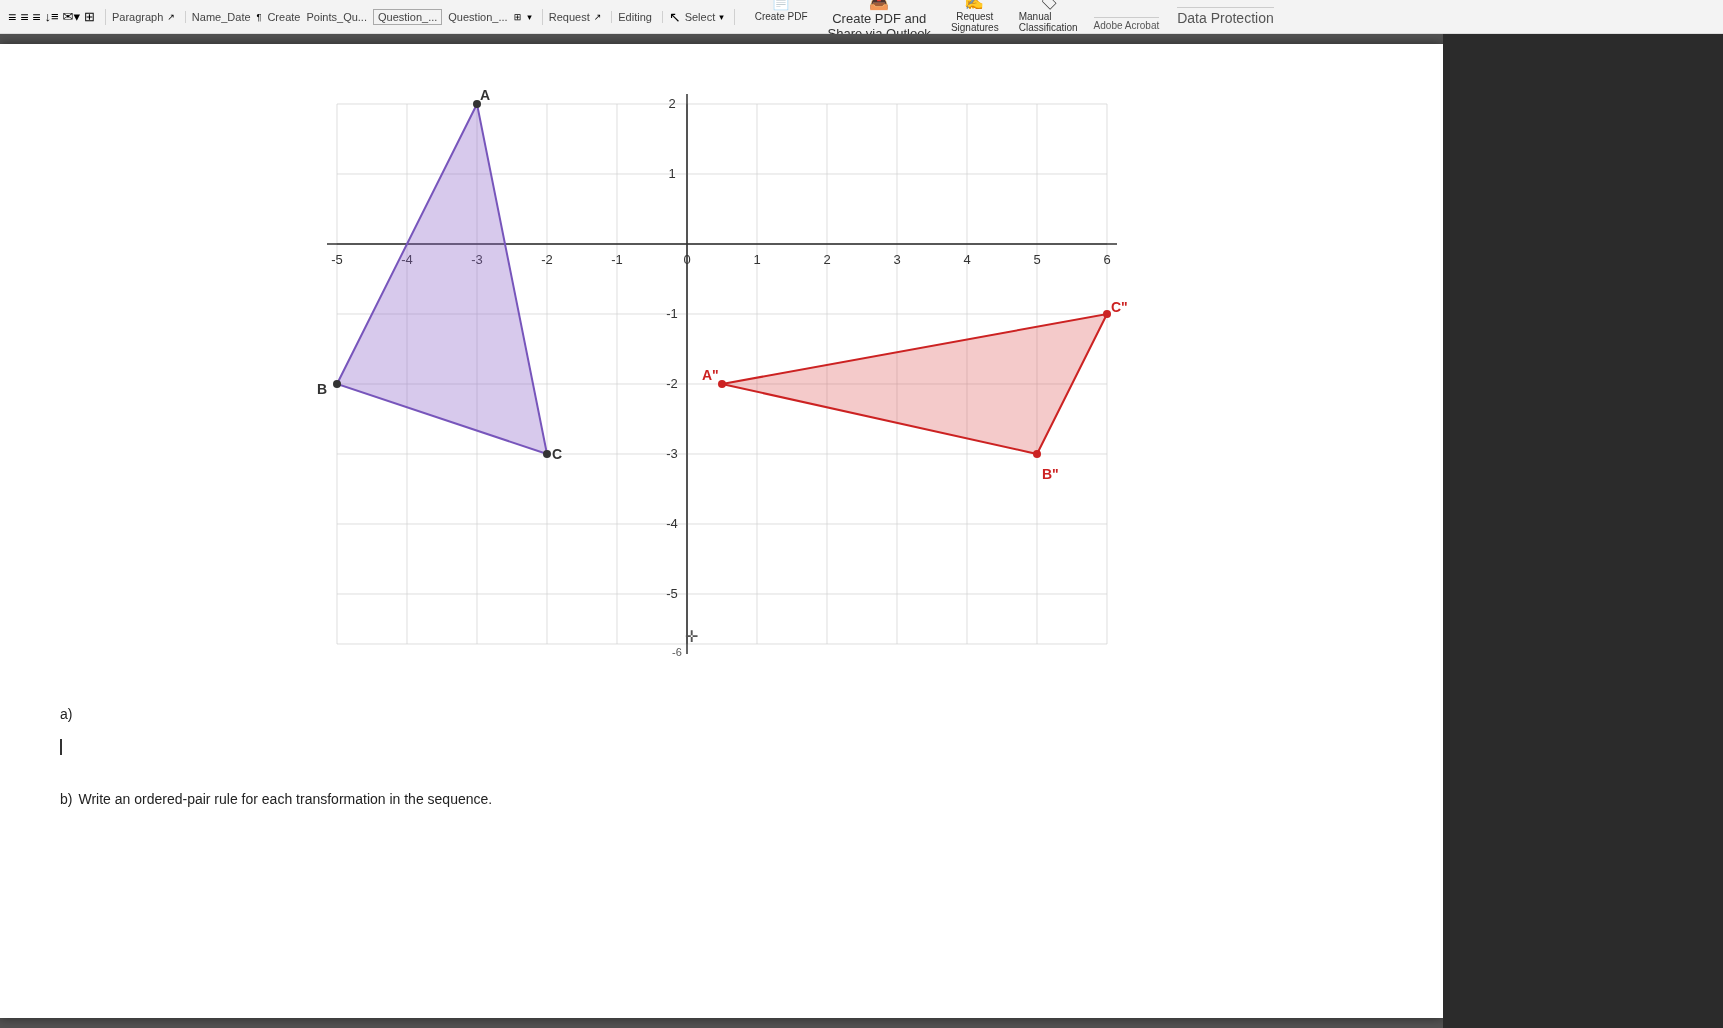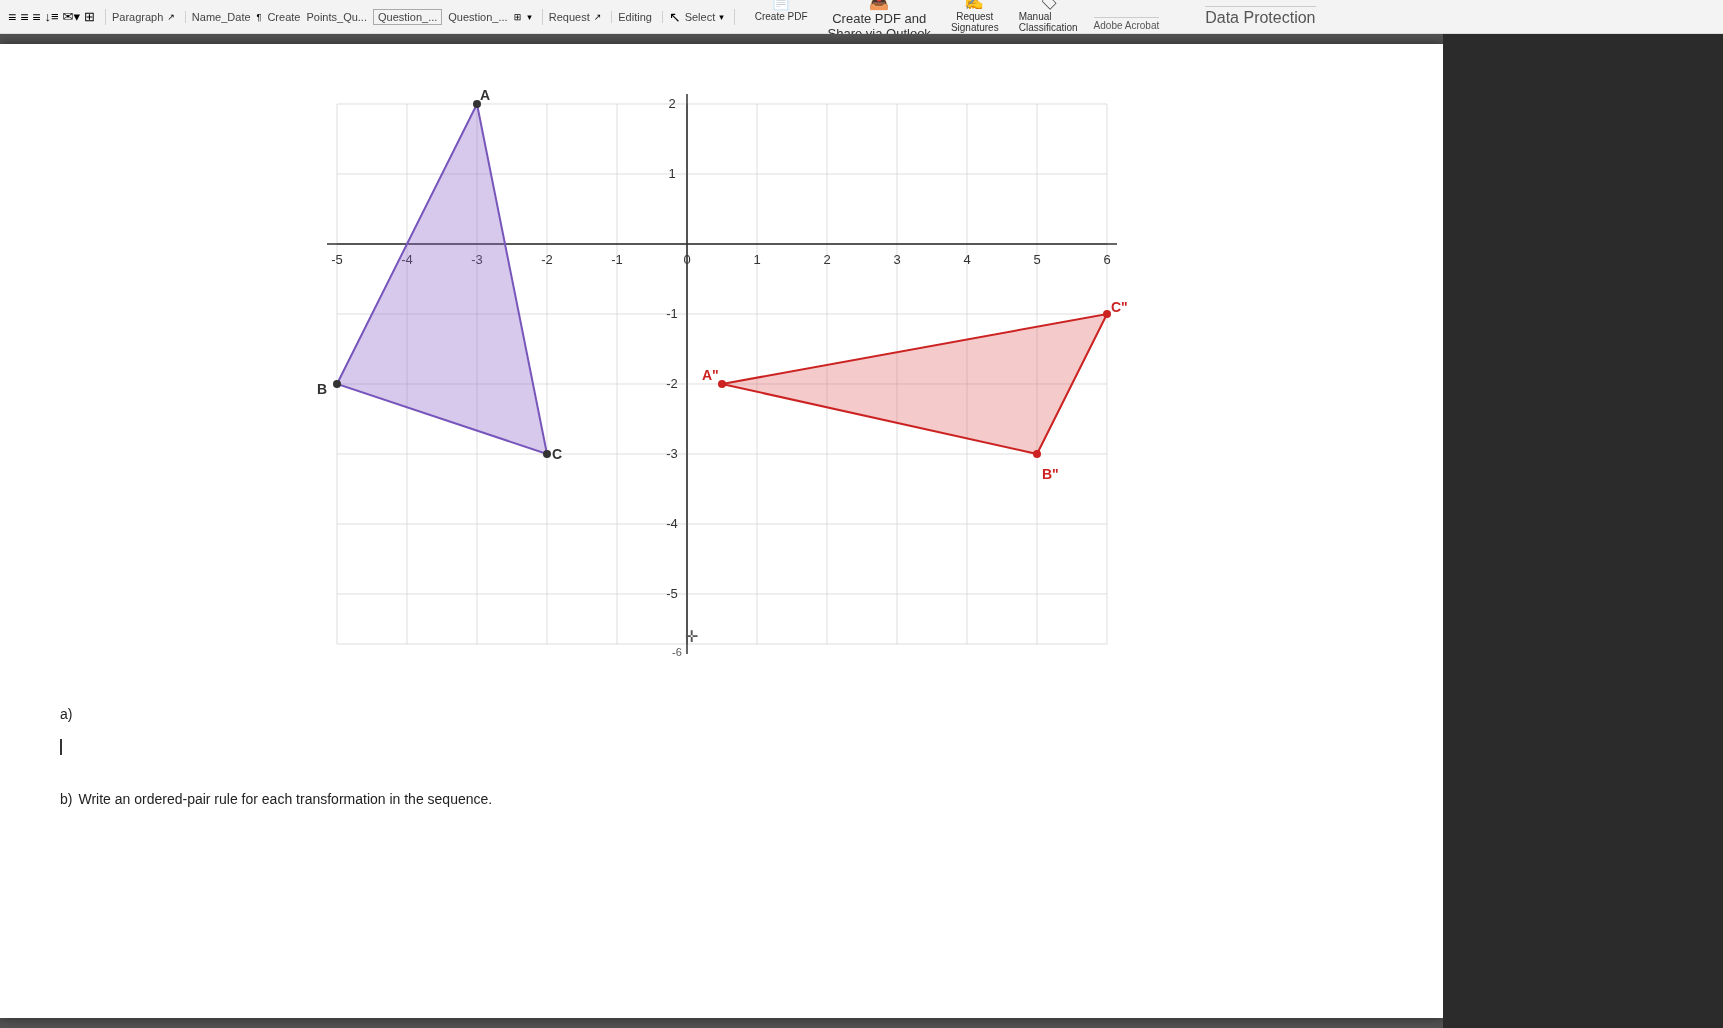--- a/index.html
+++ b/index.html
@@ -173,21 +173,21 @@
         <span style="font-size:16px;">🏷</span>
         <span style="font-size:10px; white-space:pre;">Manual
 Classification</span>
       </div>
     </div>
 
     <div style="display:flex;flex-direction:column;justify-content:flex-end;padding-left:4px;margin-top:14px;">
       <span style="font-size:10px;color:#555;border-top:1px solid #ccc;padding-top:2px;">Adobe Acrobat</span>
     </div>
     <div style="display:flex;flex-direction:column;justify-content:flex-end;padding-left:8px;margin-left:4px;">
-      <span style="font-size:16px;color:#555;border-top:1px solid #ccc;padding-top:2px;margin-left:28px;">Data Protection</span>
+      <span style="font-size:14px;color:#555;border-top:1px solid #ccc;padding-top:2px;">Data Protection</span>
     </div>
   </div>
 
   <div id="main-content">
 
     <div id="document-area">
 
       <div id="graph-wrapper">
         <svg id="graph-svg" width="850" height="620" viewBox="0 0 850 620">
 

